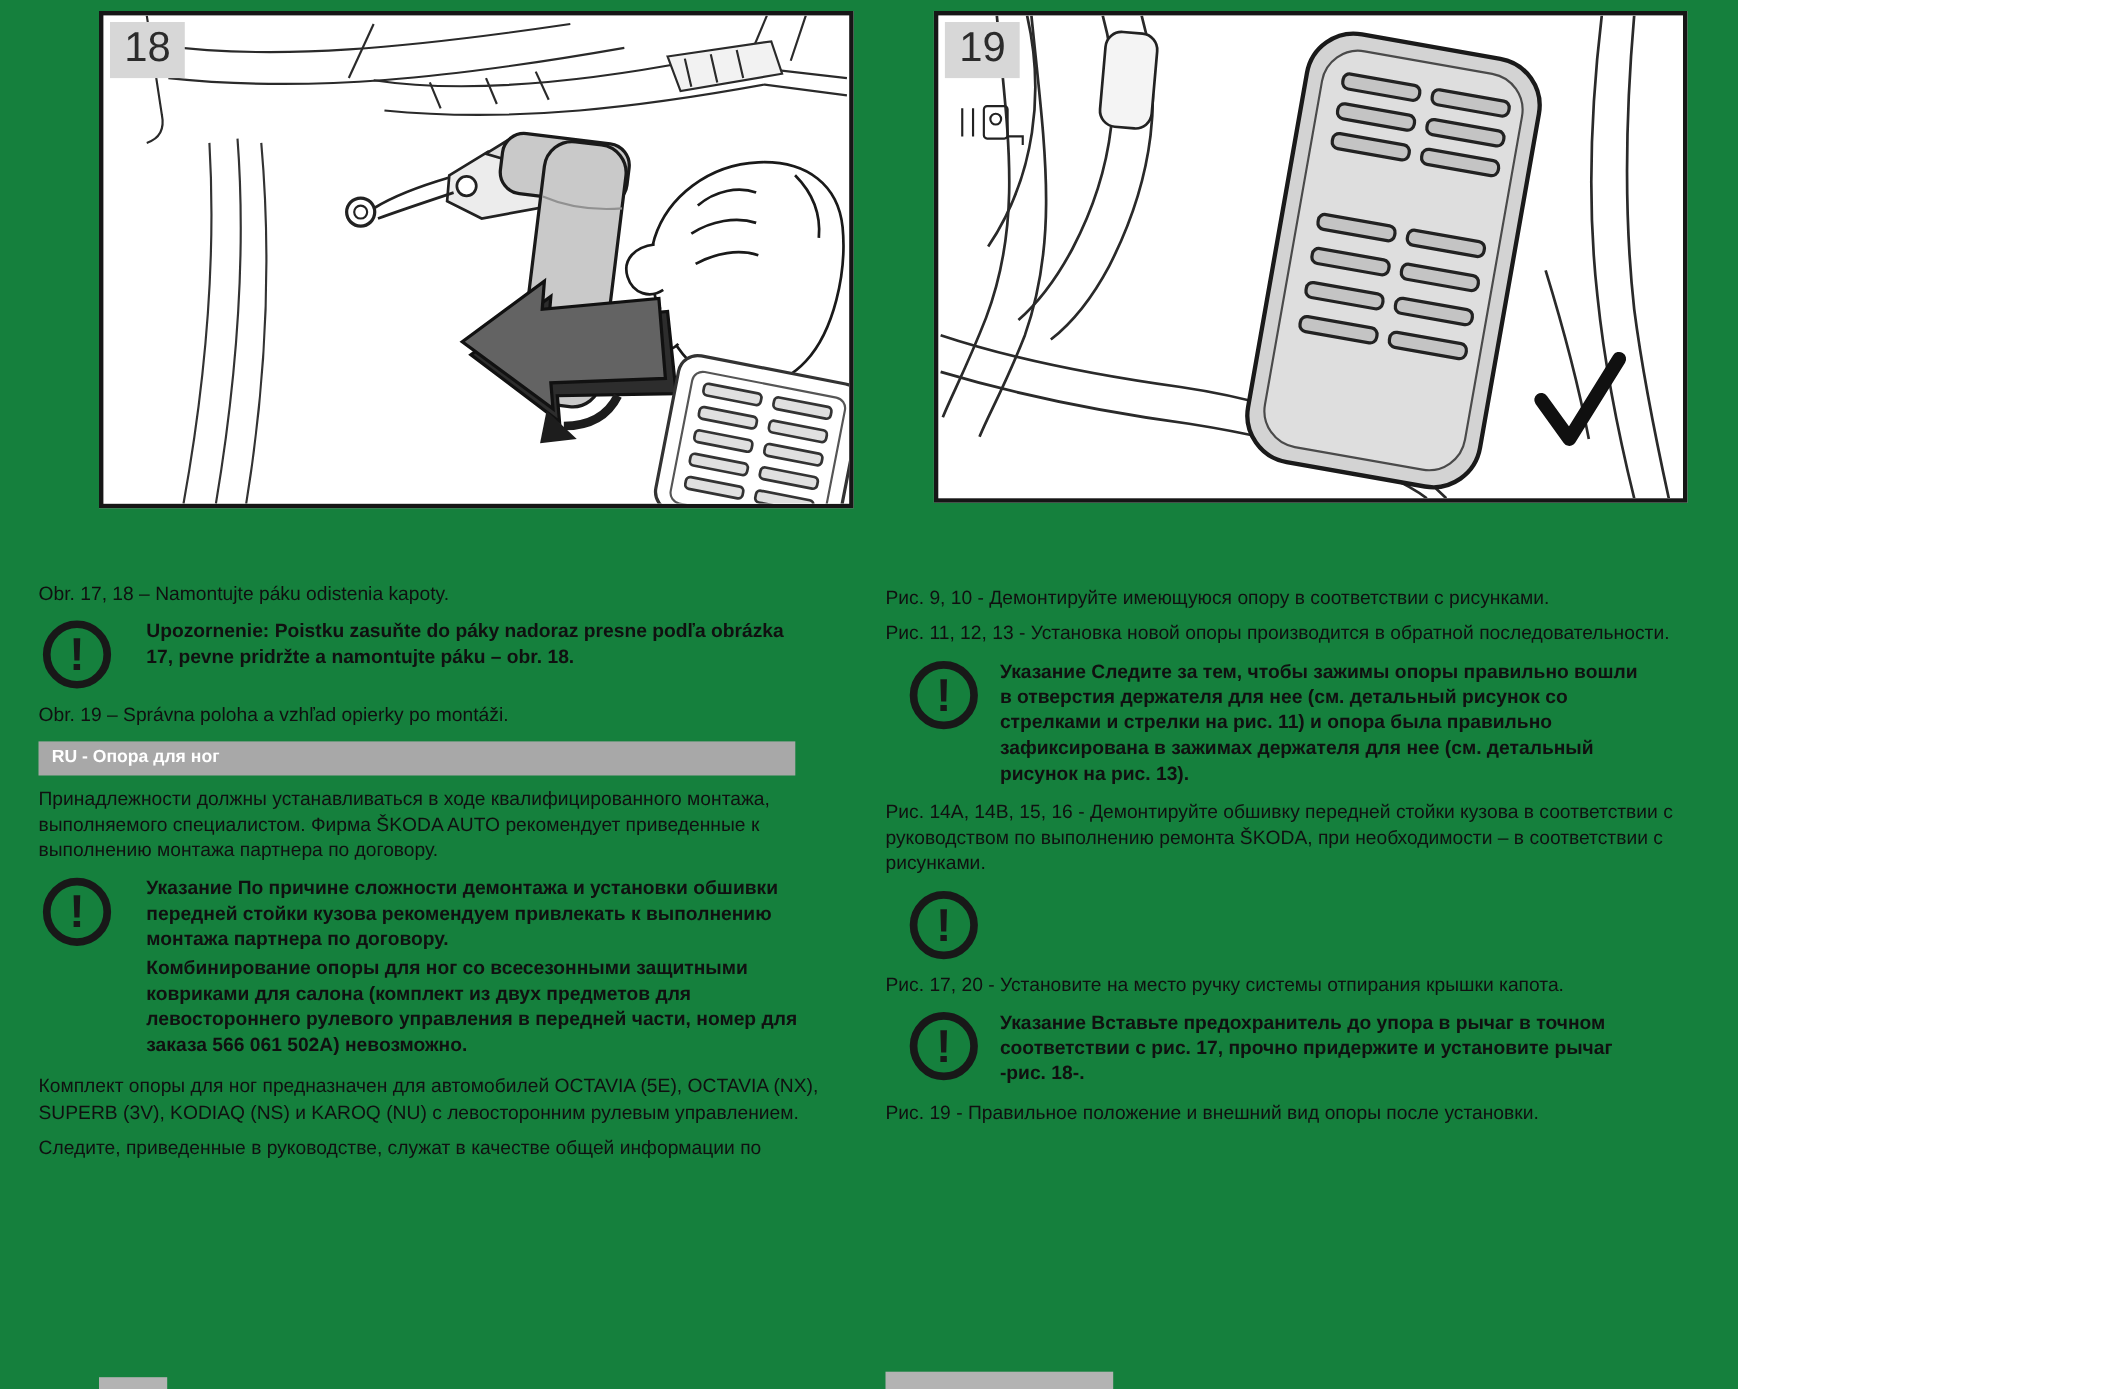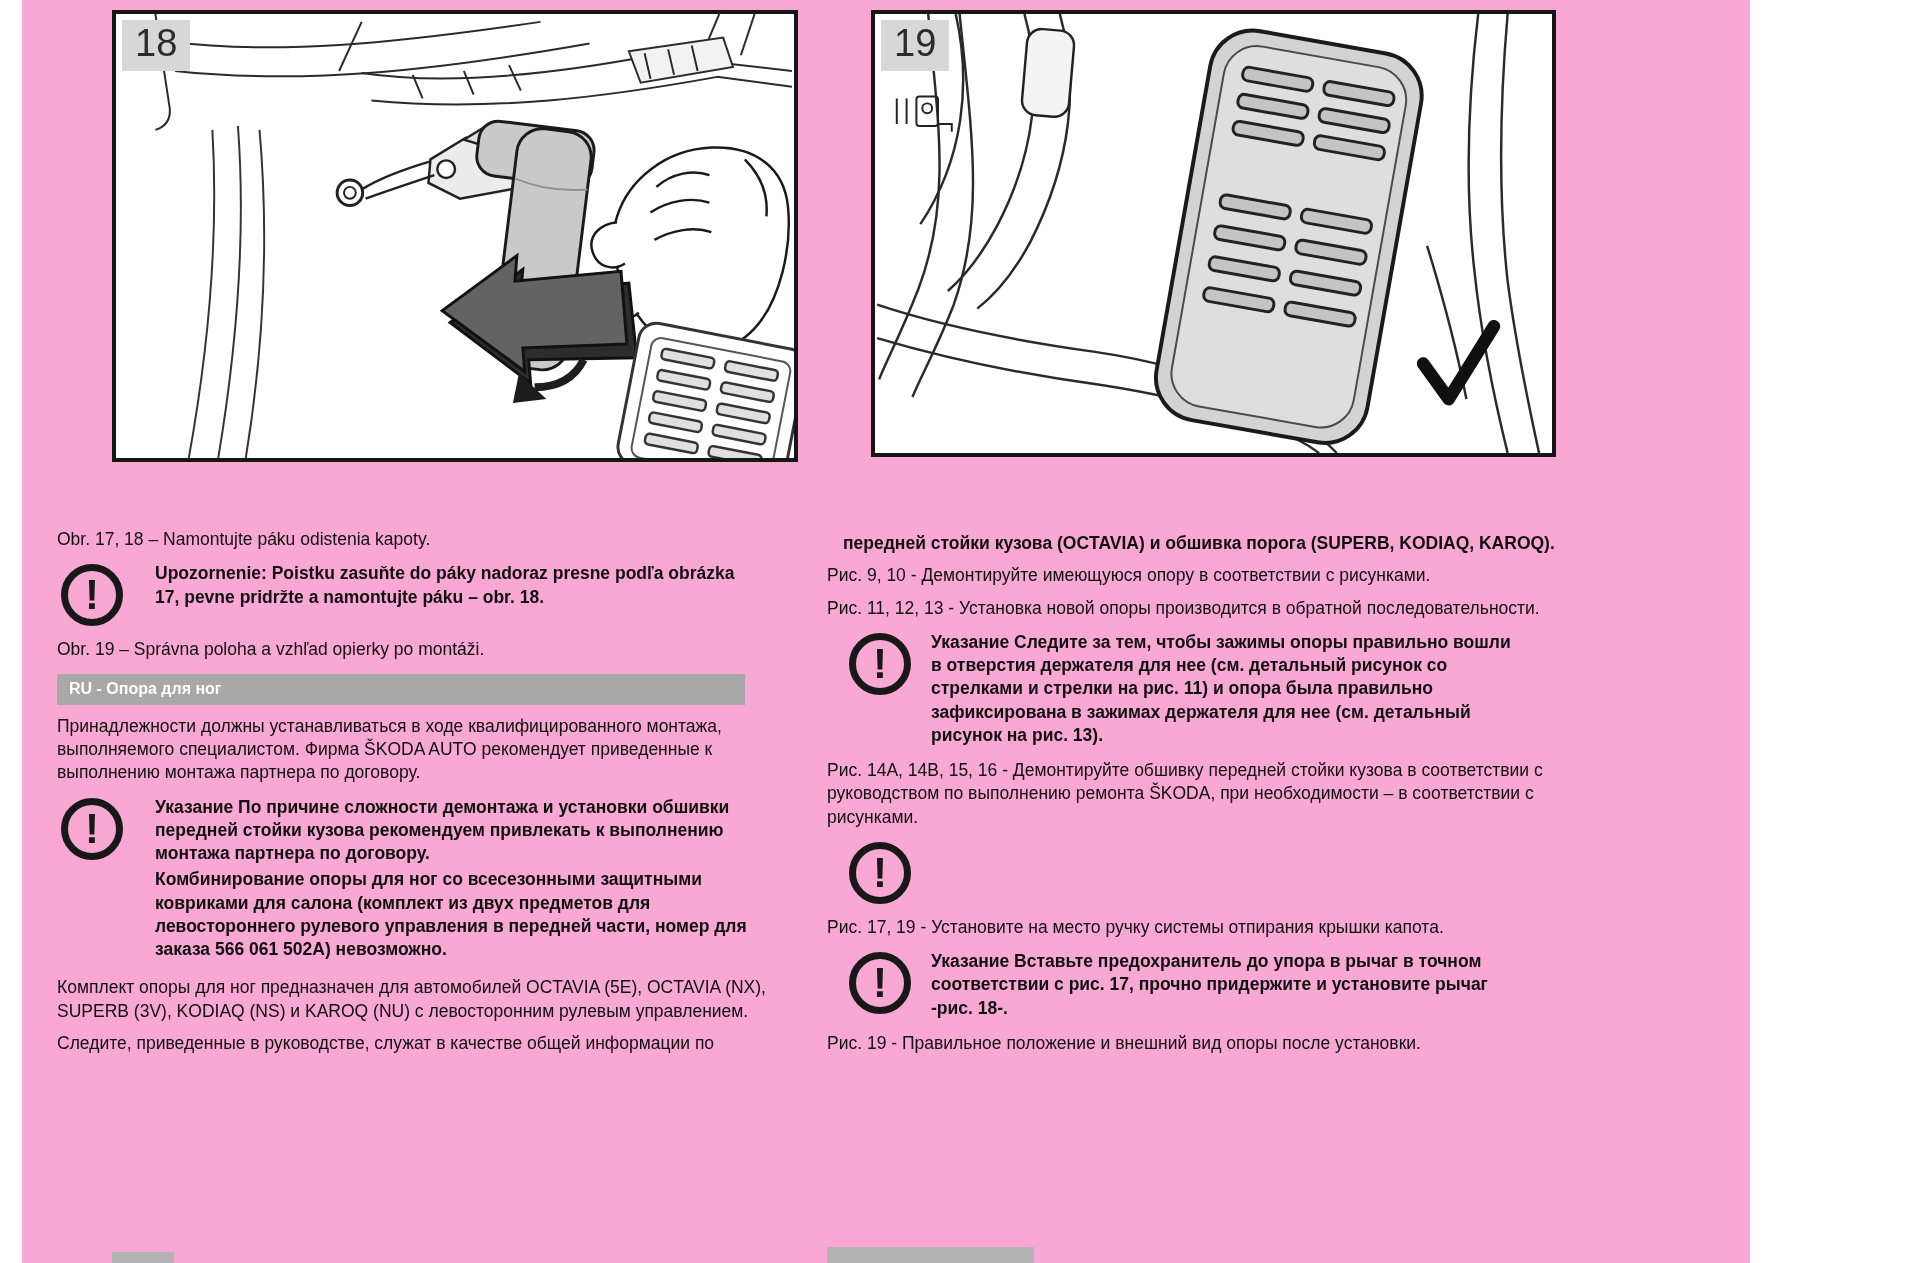--- a/index.html
+++ b/index.html
@@ -1,21 +1,21 @@
 <!DOCTYPE html>
 <html><head>
 <meta charset="utf-8">
 <style>
   * { box-sizing: border-box; }
   html,body { margin:0; padding:0; }
   body {
     width:1920px; height:1263px; background:#ffffff;
     font-family:"Liberation Sans", sans-serif; color:#111;
   }
-  .page { position:relative; width:1728px; height:1263px; background:#f9a8d4; overflow:hidden;margin-left:22px; }
+  .page { position:relative; width:1580px; height:1263px; background:#15803d; overflow:hidden; }
 
   .figure-box { position:absolute; border:4px solid #161616; background:#fff; overflow:hidden; }
   #fig18 { left:90px; top:10px; width:686px; height:452px; }
   #fig19 { left:849px; top:10px; width:685px; height:447px; }
   .fig-svg { position:absolute; left:0; top:0; width:100%; height:100%; }
   .fig-num {
     position:absolute; top:6px; left:6px; background:#d7d7d7; color:#2b2b2b;
     font-size:38px; line-height:1.1; padding:3px 13px 6px;
   }
 
@@ -210,40 +210,39 @@
         <p>Указание По причине сложности демонтажа и установки обшивки передней стойки кузова рекомендуем привлекать к выполнению монтажа партнера по договору.</p>
         <p>Комбинирование опоры для ног со всесезонными защитными ковриками для салона (комплект из двух предметов для левостороннего рулевого управления в передней части, номер для заказа 566 061 502A) невозможно.</p>
       </div>
     </div>
 
     <p>Комплект опоры для ног предназначен для автомобилей OCTAVIA (5E), OCTAVIA (NX), SUPERB (3V), KODIAQ (NS) и KAROQ (NU) с левосторонним рулевым управлением.</p>
     <p>Следите, приведенные в руководстве, служат в качестве общей информации по</p>
   </div>
 
   <div class="col right">
-    <p class="bold indent">передней стойки кузова (OCTAVIA) и обшивка порога (SUPERB, KODIAQ, KAROQ).</p>
     <p>Рис. 9, 10 - Демонтируйте имеющуюся опору в соответствии с рисунками.</p>
     <p>Рис. 11, 12, 13 - Установка новой опоры производится в обратной последовательности.</p>
 
     <div class="warning">
       <div class="warn-icon">
         <span>!</span>
       </div>
       <div class="wtext">Указание Следите за тем, чтобы зажимы опоры правильно вошли в отверстия держателя для нее (см. детальный рисунок со стрелками и стрелки на рис. 11) и опора была правильно зафиксирована в зажимах держателя для нее (см. детальный рисунок на рис. 13).</div>
     </div>
 
     <p>Рис. 14A, 14B, 15, 16 - Демонтируйте обшивку передней стойки кузова в соответствии с руководством по выполнению ремонта ŠKODA, при необходимости – в соответствии с рисунками.</p>
 
     <div class="warning">
       <div class="warn-icon">
         <span>!</span>
       </div>
     </div>
 
-    <p>Рис. 17, 19 - Установите на место ручку системы отпирания крышки капота.</p>
+    <p>Рис. 17, 20 - Установите на место ручку системы отпирания крышки капота.</p>
 
     <div class="warning">
       <div class="warn-icon">
         <span>!</span>
       </div>
       <div class="wtext">Указание Вставьте предохранитель до упора в рычаг в точном соответствии с рис. 17, прочно придержите и установите рычаг -рис. 18-.</div>
     </div>
 
     <p>Рис. 19 - Правильное положение и внешний вид опоры после установки.</p>
   </div>

